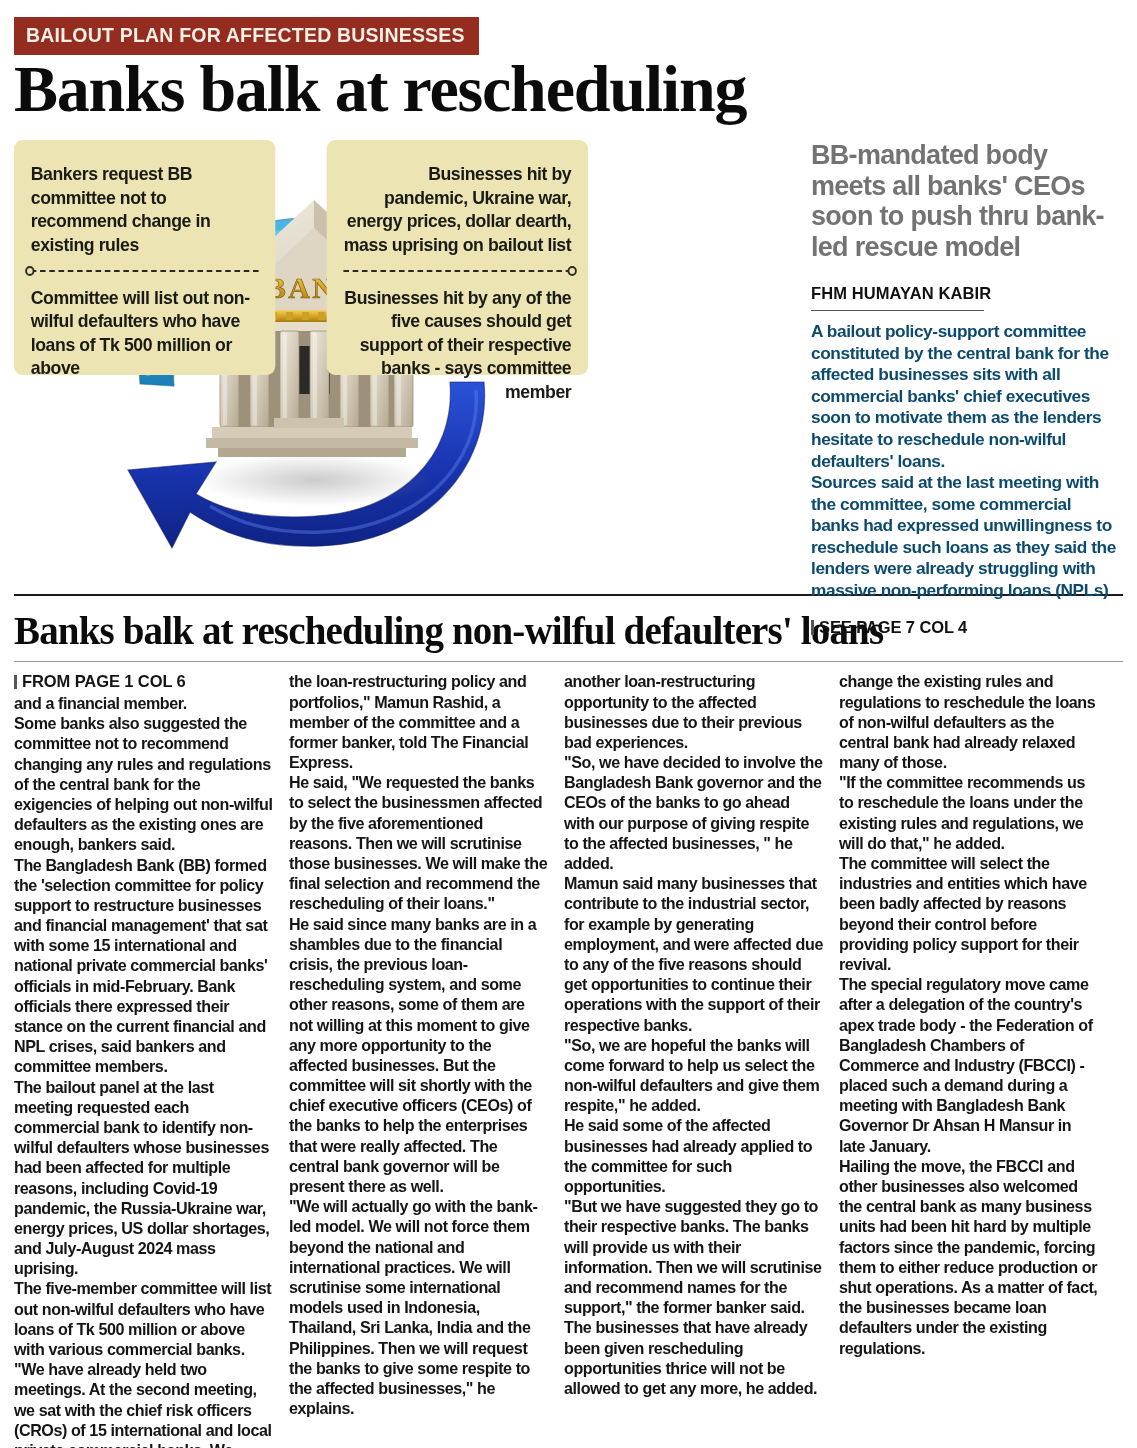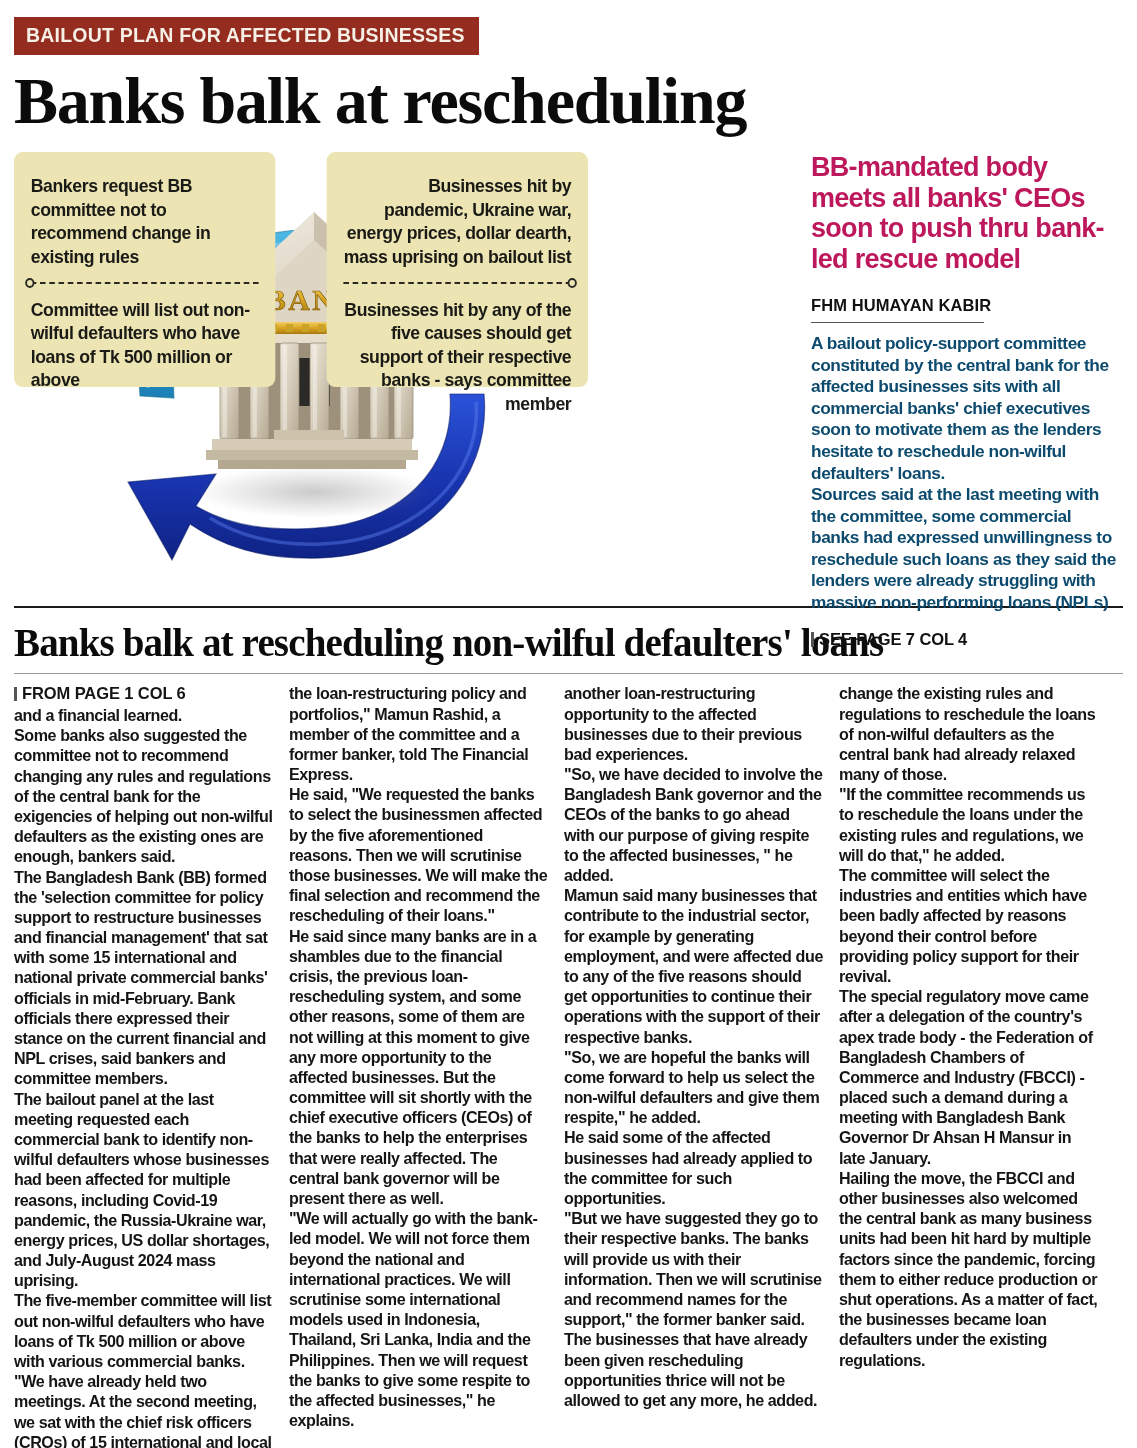--- a/index.html
+++ b/index.html
@@ -33,21 +33,21 @@
     margin-top: 17px;
   }
 
   
   .main-headline {
     font-family: "Liberation Serif", serif;
     font-weight: bold;
     font-size: 66px;
     line-height: 0.99;
     letter-spacing: -1.2px;
-    margin-top: 13px;
+    margin-top: 1px;
     color: #0b0b0b;
   }
   .main-headline .hl-line { display: block; }
 
   
   .feature-area {
     position: relative;
     margin-top: 19px;
     height: 448px;
   }
@@ -117,21 +117,21 @@
     top: 0;
     width: 312px;
   }
 
   .sub-headline {
     font-family: "Liberation Sans", sans-serif;
     font-weight: bold;
     font-size: 27px;
     line-height: 1.13;
     letter-spacing: -0.7px;
-    color: #be185d;
+    color: #737373;
   }
 
   .byline {
     font-family: "Liberation Sans", sans-serif;
     font-weight: bold;
     font-size: 16.5px;
     letter-spacing: 0.1px;
     margin-top: 22px;
     padding-bottom: 7px;
   }
@@ -385,21 +385,21 @@
 
   <h2 class="jump-headline">Banks balk at rescheduling non-wilful defaulters' loans</h2>
   <div class="jump-rule"></div>
 
   <div class="jump-columns">
 
     <div class="jump-col">
       <p class="from-page">
         <span class="bar"></span><span>FROM PAGE 1 COL 6</span>
       </p>
-      <p>and a financial learned.</p>
+      <p>and a financial member.</p>
       <p>Some banks also suggested the committee not to recommend changing any rules and regulations of the central bank for the exigencies of helping out non-wilful defaulters as the existing ones are enough, bankers said.</p>
       <p>The Bangladesh Bank (BB) formed the 'selection committee for policy support to restructure businesses and financial management' that sat with some 15 international and national private commercial banks' officials in mid-February. Bank officials there expressed their stance on the current financial and NPL crises, said bankers and committee members.</p>
       <p>The bailout panel at the last meeting requested each commercial bank to identify non-wilful defaulters whose businesses had been affected for multiple reasons, including Covid-19 pandemic, the Russia-Ukraine war, energy prices, US dollar shortages, and July-August 2024 mass uprising.</p>
       <p>The five-member committee will list out non-wilful defaulters who have loans of Tk 500 million or above with various commercial banks.</p>
       <p> "We have already held two meetings. At the second meeting, we sat with the chief risk officers (CROs) of 15 international and local private commercial banks. We learned about the current rules and regulations for</p>
     </div>
 
     <div class="jump-col">
       <p>the loan-restructuring policy and portfolios," Mamun Rashid, a member of the committee and a former banker, told The Financial Express.</p>
       <p>He said, "We requested the banks to select the businessmen affected by the five aforementioned reasons. Then we will scrutinise those businesses. We will make the final selection and recommend the rescheduling of their loans."</p>

